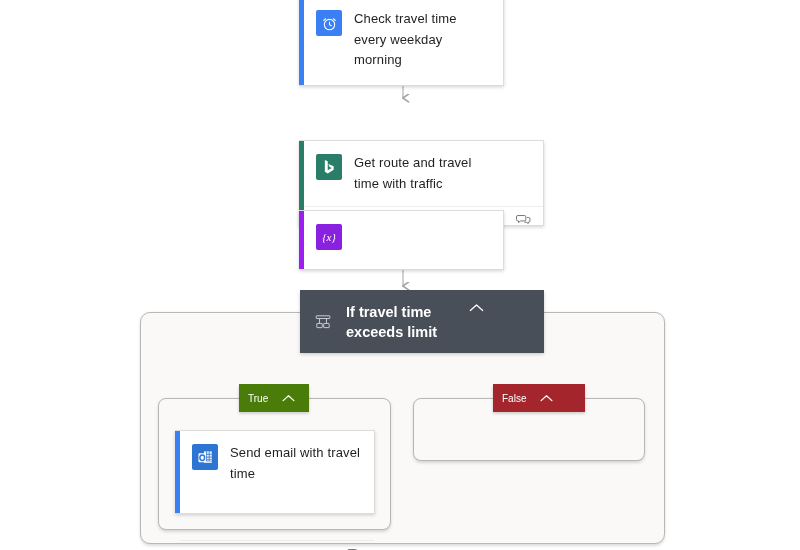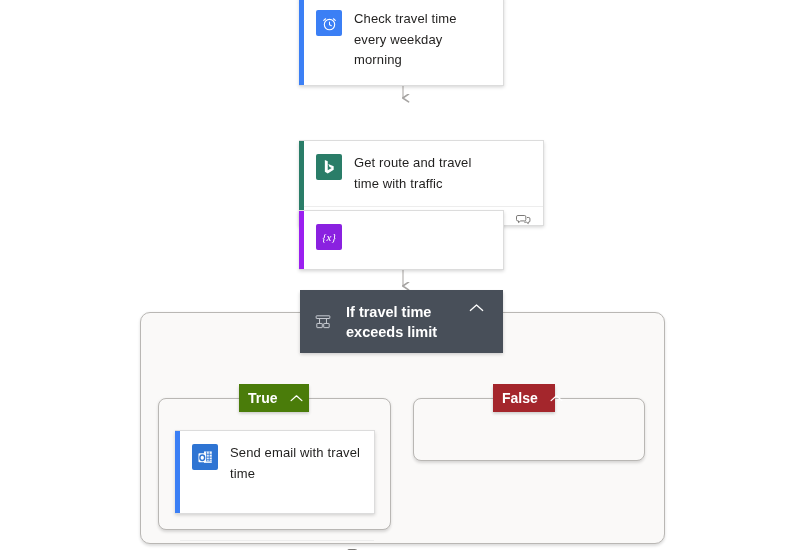--- a/index.html
+++ b/index.html
@@ -133,22 +133,22 @@
   
   .pill {
     position: absolute;
     box-sizing: border-box;
     display: flex;
     align-items: center;
     padding: 0 9px;
     box-shadow: 0 1.5px 3px rgba(0,0,0,0.2);
   }
   .pill-label {
-    font-size: 14px;
-    font-weight: bold;
+    font-size: 10px;
+    font-weight: normal;
     color: #ffffff;
   }
   .pill-chevron {
     margin-left: 12px;
     width: 16px; height: 16px;
     display: flex; align-items: center; justify-content: center;
   }
 </style>
 </head>
 <body>
@@ -223,21 +223,21 @@
     <div class="card-accent" style="background:#9b1ff0;"></div>
     <div class="card-head">
       <div class="card-icon" style="background:#8a21e0;">
         <svg width="22" height="16" viewBox="0 0 24 16" aria-hidden="true">
           <text x="12" y="12" text-anchor="middle" fill="#ffffff" font-family="'Liberation Serif', serif" font-size="12" font-style="italic">{x}</text>
         </svg>
       </div>
     </div>
   </div>
 
-  <div class="cond-header" style="left:300px; top:290px; width:203px; height:63px;">
+  <div class="cond-header" style="left:300px; top:290px; width:244px; height:63px;">
     <div class="cond-icon">
       <svg width="20" height="20" viewBox="0 0 22 22" aria-hidden="true">
         <rect x="3.5" y="4.2" width="15" height="3.0" rx="0.4" fill="none" stroke="#c8ccd2" stroke-width="1.1"></rect>
         <path d="M7.2 7.4 L7.2 12.4 M14.8 7.4 L14.8 12.4" stroke="#c8ccd2" stroke-width="1.1"></path>
         <rect x="4.2" y="12.6" width="6.0" height="4.6" rx="0.4" fill="none" stroke="#c8ccd2" stroke-width="1.1"></rect>
         <rect x="11.8" y="12.6" width="6.0" height="4.6" rx="0.4" fill="none" stroke="#c8ccd2" stroke-width="1.1"></rect>
       </svg>
     </div>
     <div class="cond-title">If travel time exceeds limit</div>
     <div class="cond-chevron">
@@ -249,21 +249,21 @@
 
   <div class="pill" style="left:239px; top:384px; width:70px; height:28px; background:#4a7c0a;">
     <span class="pill-label">True</span>
     <span class="pill-chevron">
       <svg width="13" height="9" viewBox="0 0 14 9" aria-hidden="true">
         <path d="M1.2 6.8 L7 1.6 L12.8 6.8" fill="none" stroke="#ffffff" stroke-width="1.4" stroke-linecap="round" stroke-linejoin="round"></path>
       </svg>
     </span>
   </div>
 
-  <div class="pill" style="left:493px; top:384px; width:62px; height:28px; background:#a4262c;">
+  <div class="pill" style="left:493px; top:384px; width:92px; height:28px; background:#a4262c;">
     <span class="pill-label">False</span>
     <span class="pill-chevron">
       <svg width="13" height="9" viewBox="0 0 14 9" aria-hidden="true">
         <path d="M1.2 6.8 L7 1.6 L12.8 6.8" fill="none" stroke="#ffffff" stroke-width="1.4" stroke-linecap="round" stroke-linejoin="round"></path>
       </svg>
     </span>
   </div>
 
   <div class="card" style="left:175px; top:430px; width:200px; height:84px;gap:44px;">
     <div class="card-accent" style="background:#3b7ff5;"></div>

